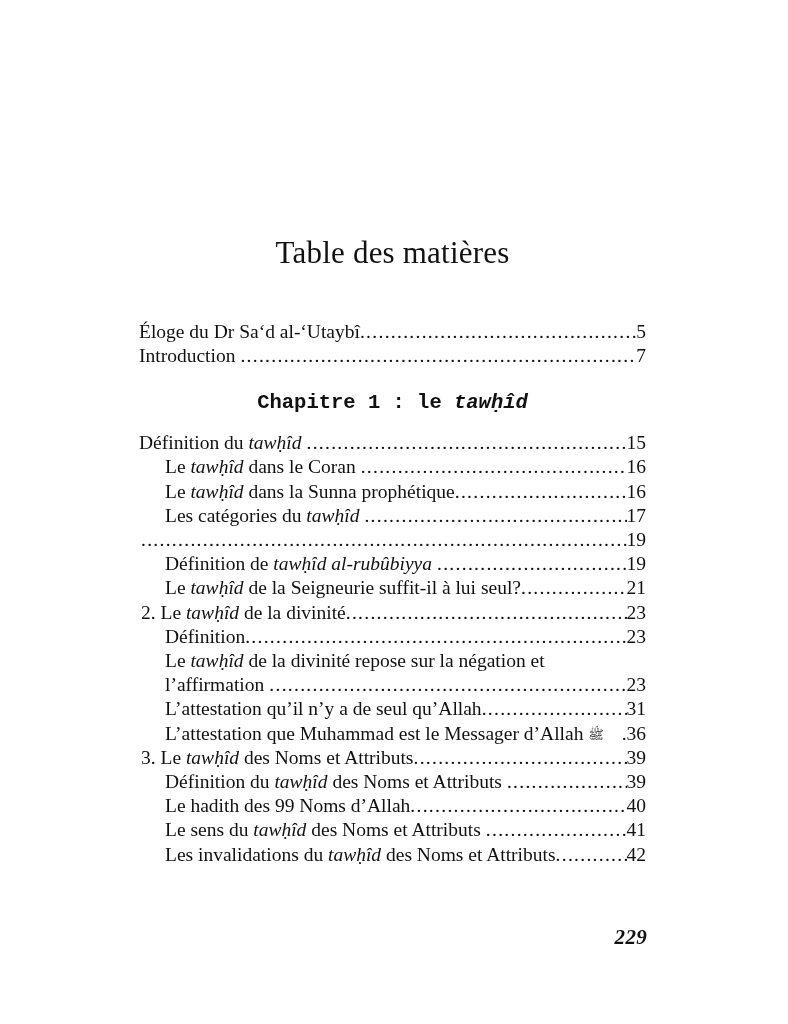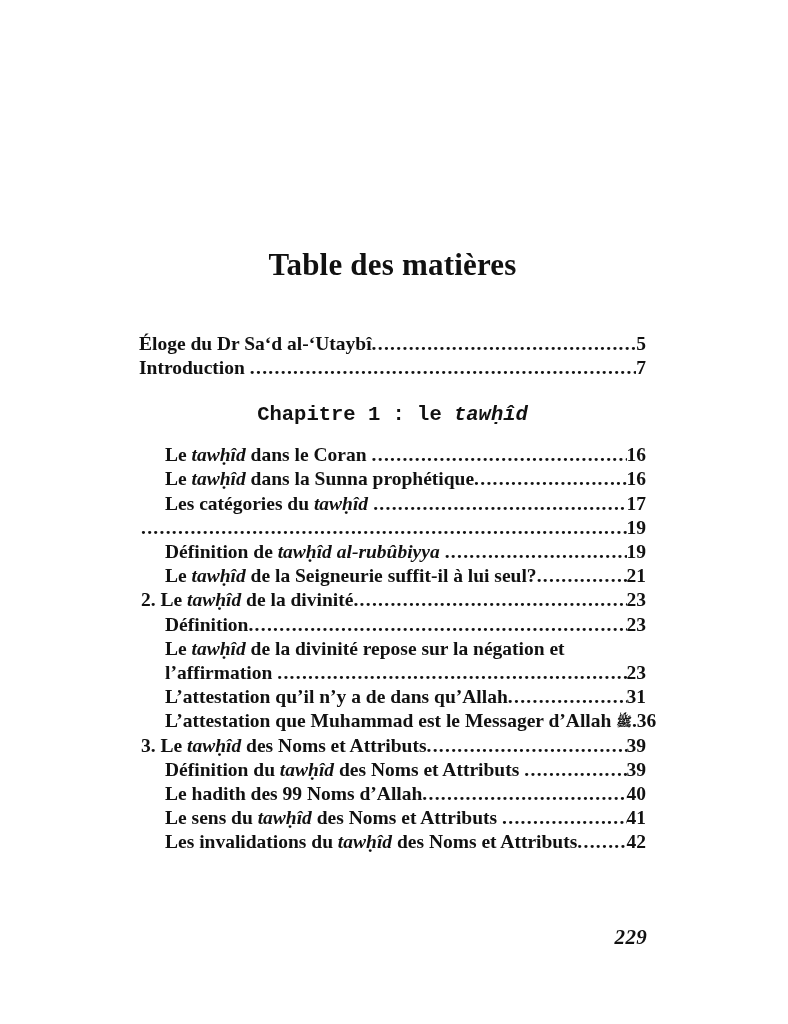--- a/index.html
+++ b/index.html
@@ -29,23 +29,23 @@
     position: absolute;
     left: 139px;
     top: 236px;
     width: 507px;
   }
 
   
   .doc-title {
     text-align: center;
     font-size: 31px;
-    font-weight: bold;
+    font-weight: normal;
     letter-spacing: 0.2px;
-    margin: 12px 0 50px 0;
+    margin: 0 0 50px 0;
     line-height: 1.1;
   }
 
   
   .chapter-heading {
     text-align: center;
     font-size: 20.5px;
     font-weight: bold;
     margin: 22px 0 16px 0;
     line-height: 1.2;
@@ -54,21 +54,20 @@
   .chapter-heading i {
     font-style: italic;
     font-weight: bold;
   }
 
   
   .toc-list {
     margin: 0;
     padding: 0;
     list-style: none;
-    font-weight: bold;
   }
   .toc-entry {
     display: flex;
     align-items: baseline;
     font-size: 19.5px;
     line-height: 24.2px;
     white-space: nowrap;
   }
   .toc-entry .label {
     flex: 0 0 auto;
@@ -142,20 +141,25 @@
         <span class="leader"></span>
         <span class="page-no">7</span>
       </li>
     </ul>
 
     <h2 class="chapter-heading">
       <span>Chapitre 1 : le </span><i>tawḥîd</i>
     </h2>
 
     <ul class="toc-list" id="toc-entries">
+        <li class="toc-entry lvl-0 gap">
+          <span class="label">Définition du <i class="term">tawḥîd</i></span>
+          <span class="leader"></span>
+          <span class="page-no">15</span>
+        </li>
         <li class="toc-entry lvl-2 gap">
           <span class="label">Le <i class="term">tawḥîd</i> dans le Coran</span>
           <span class="leader"></span>
           <span class="page-no">16</span>
         </li>
         <li class="toc-entry lvl-2">
           <span class="label">Le <i class="term">tawḥîd</i> dans la Sunna prophétique</span>
           <span class="leader"></span>
           <span class="page-no">16</span>
         </li>
@@ -190,21 +194,21 @@
         </li>
         <li class="toc-entry wrap-first lvl-2">
           <span class="label">Le <i class="term">tawḥîd</i> de la divinité repose sur la négation et</span>
         </li>
         <li class="toc-entry lvl-2 gap">
           <span class="label">l’affirmation</span>
           <span class="leader"></span>
           <span class="page-no">23</span>
         </li>
         <li class="toc-entry lvl-2">
-          <span class="label">L’attestation qu’il n’y a de dans qu’Allah</span>
+          <span class="label">L’attestation qu’il n’y a de seul qu’Allah</span>
           <span class="leader"></span>
           <span class="page-no">31</span>
         </li>
         <li class="toc-entry lvl-2">
           <span class="label">L’attestation que Muhammad est le Messager d’Allah <span class="honorific">ﷺ</span></span>
           <span class="leader" style="visibility: hidden;"></span>
           <span class="page-no">.36</span>
         </li>
         <li class="toc-entry lvl-1">
           <span class="label">3. Le <i class="term">tawḥîd</i> des Noms et Attributs</span>

